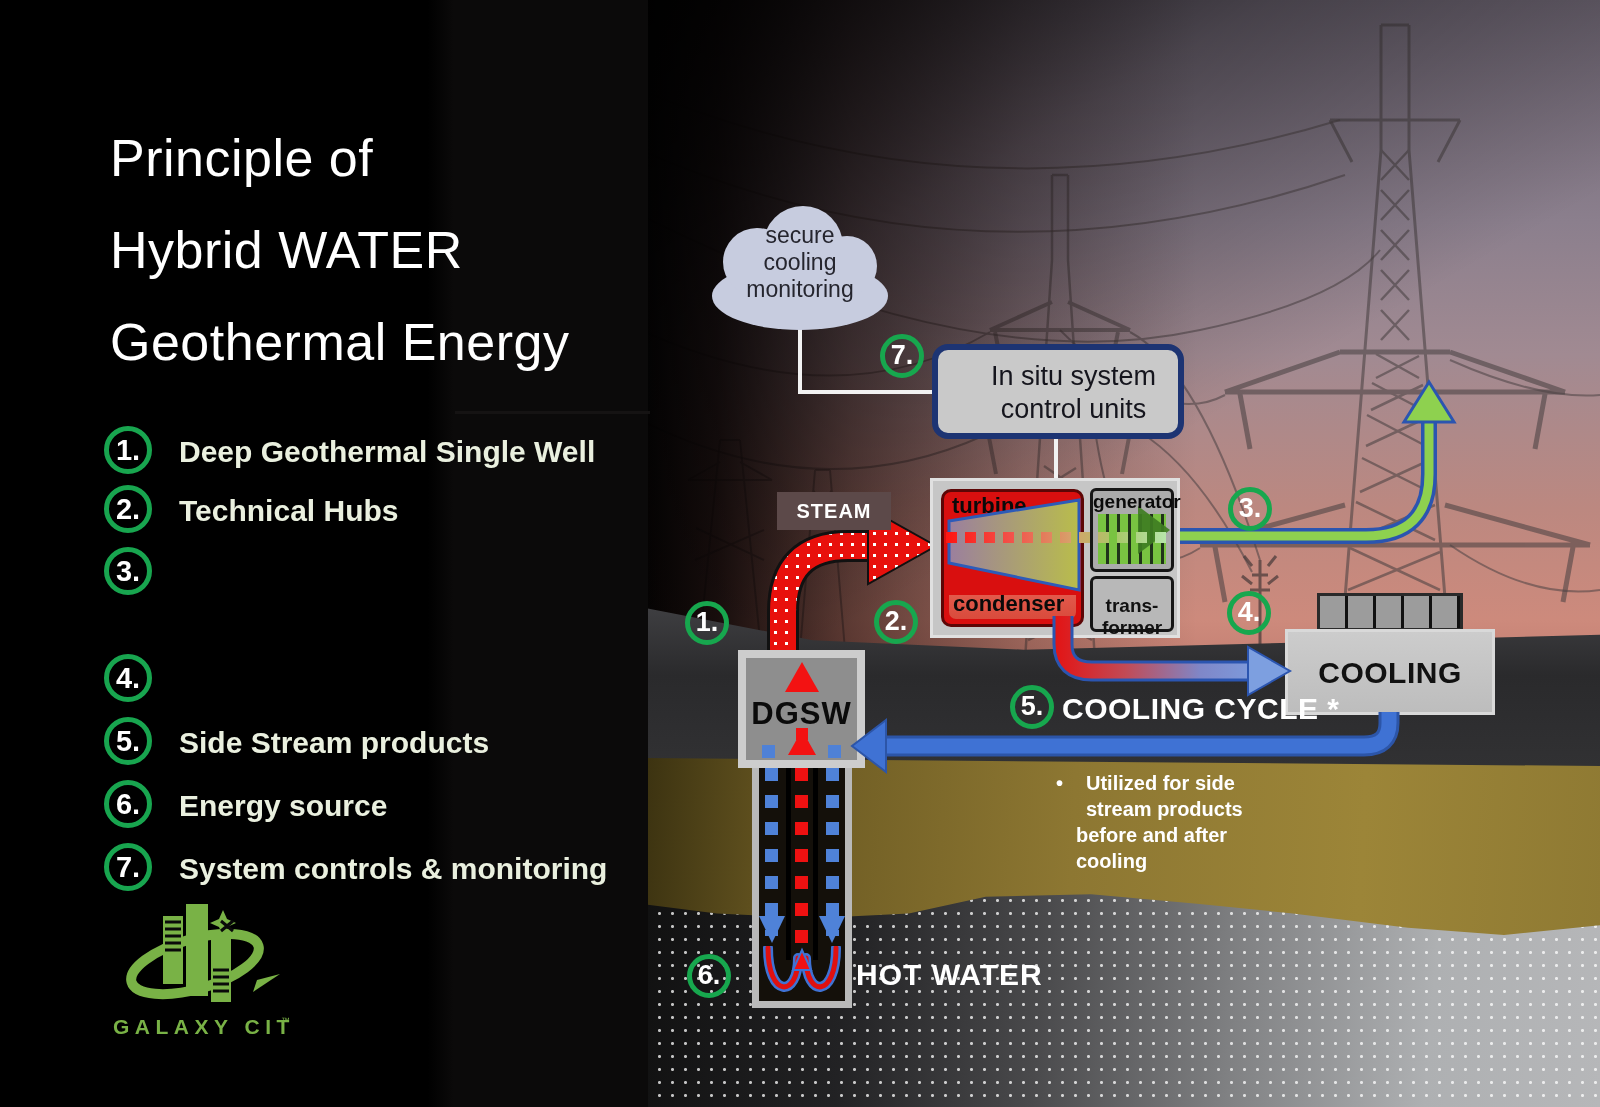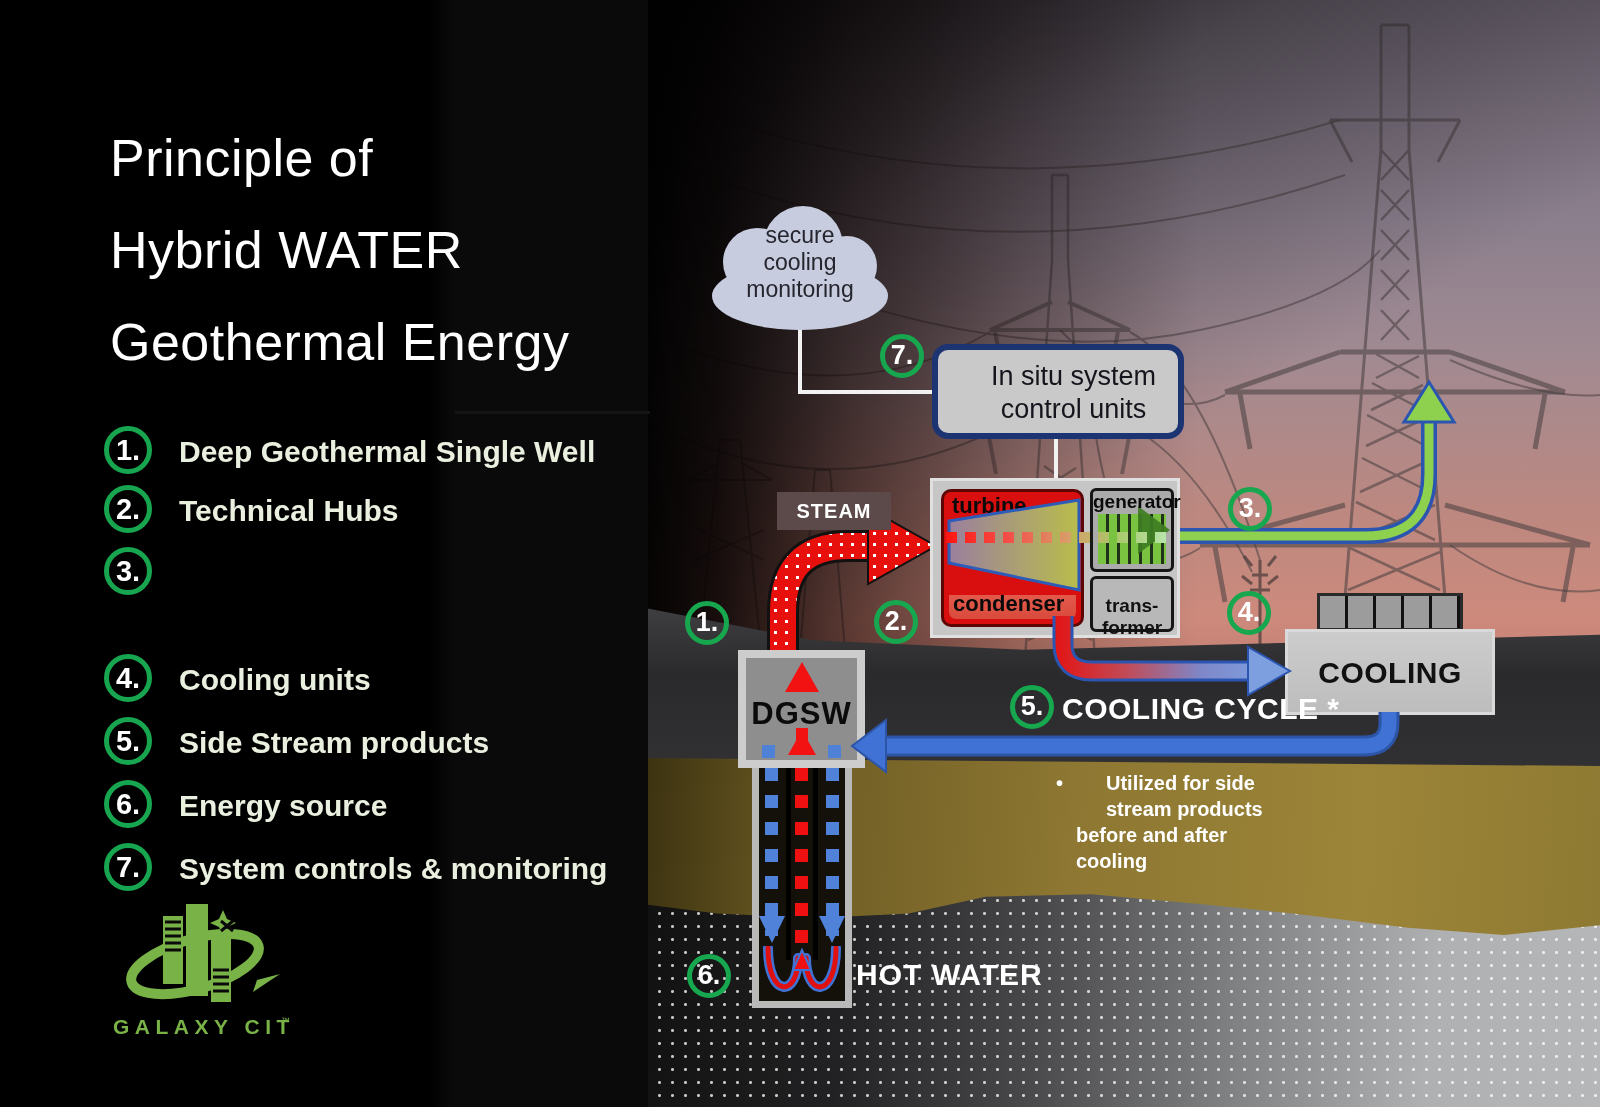--- a/index.html
+++ b/index.html
@@ -108,21 +108,21 @@
     background:linear-gradient(180deg,#cccccc,#bdbdbd); border:3px solid #d9d9d9;
     color:#111; font-weight:bold; font-size:30px; text-align:center; line-height:82px; letter-spacing:.5px; }
   
   .return-label{ position:absolute; left:1062px; top:692px; z-index:7; color:#fff;
     font-weight:bold; font-size:30px; letter-spacing:.5px; }
   .hotwater-label{ position:absolute; left:856px; top:958px; z-index:7; color:#fff;
     font-weight:bold; font-size:30px; letter-spacing:1px; }
   .note{ position:absolute; left:1048px; top:770px; width:230px; z-index:7; color:#fff;
     font-weight:bold; font-size:20px; line-height:26px; }
   .note .bullet{ position:absolute; left:8px; top:0; }
-  .note .nline{ margin-left:58px; }
+  .note .nline{ margin-left:38px; }
   .note .nline3, .note .nline4{ margin-left:28px; }
   
   .dgsw-box{ position:absolute; left:738px; top:650px; width:127px; height:118px; z-index:7;
     border:8px solid #cdcdcd; background:#8e8e8e; }
   .dgsw-label{ position:absolute; left:0; top:38px; width:100%; text-align:center;
     font-weight:bold; font-size:31px; color:#0b0b0b; letter-spacing:1px; }
   .dgsw-arrow-top{ position:absolute; left:50%; margin-left:-17px; top:4px; width:0; height:0;
     border-left:17px solid transparent; border-right:17px solid transparent; border-bottom:30px solid #f31212; }
   .dgsw-dash{ position:absolute; left:50%; margin-left:-6px; top:70px; width:12px; height:12px; background:#f31212; }
   .dgsw-arrow-bot{ position:absolute; left:50%; margin-left:-14px; bottom:5px; width:0; height:0;
@@ -198,21 +198,20 @@
     </div>
     <div class="leg-item" style="top:485px">
       <div class="leg-circle">2.</div>
       <div class="leg-label">Technical Hubs</div>
     </div>
     <div class="leg-item" style="top:547px">
       <div class="leg-circle">3.</div>
     </div>
     <div class="leg-item" style="top:654px">
       <div class="leg-circle">4.</div>
-      <div class="leg-label">Cooling units</div>
     </div>
     <div class="leg-item" style="top:717px">
       <div class="leg-circle">5.</div>
       <div class="leg-label">Side Stream products</div>
     </div>
     <div class="leg-item" style="top:780px">
       <div class="leg-circle">6.</div>
       <div class="leg-label">Energy source</div>
     </div>
     <div class="leg-item" style="top:843px">

